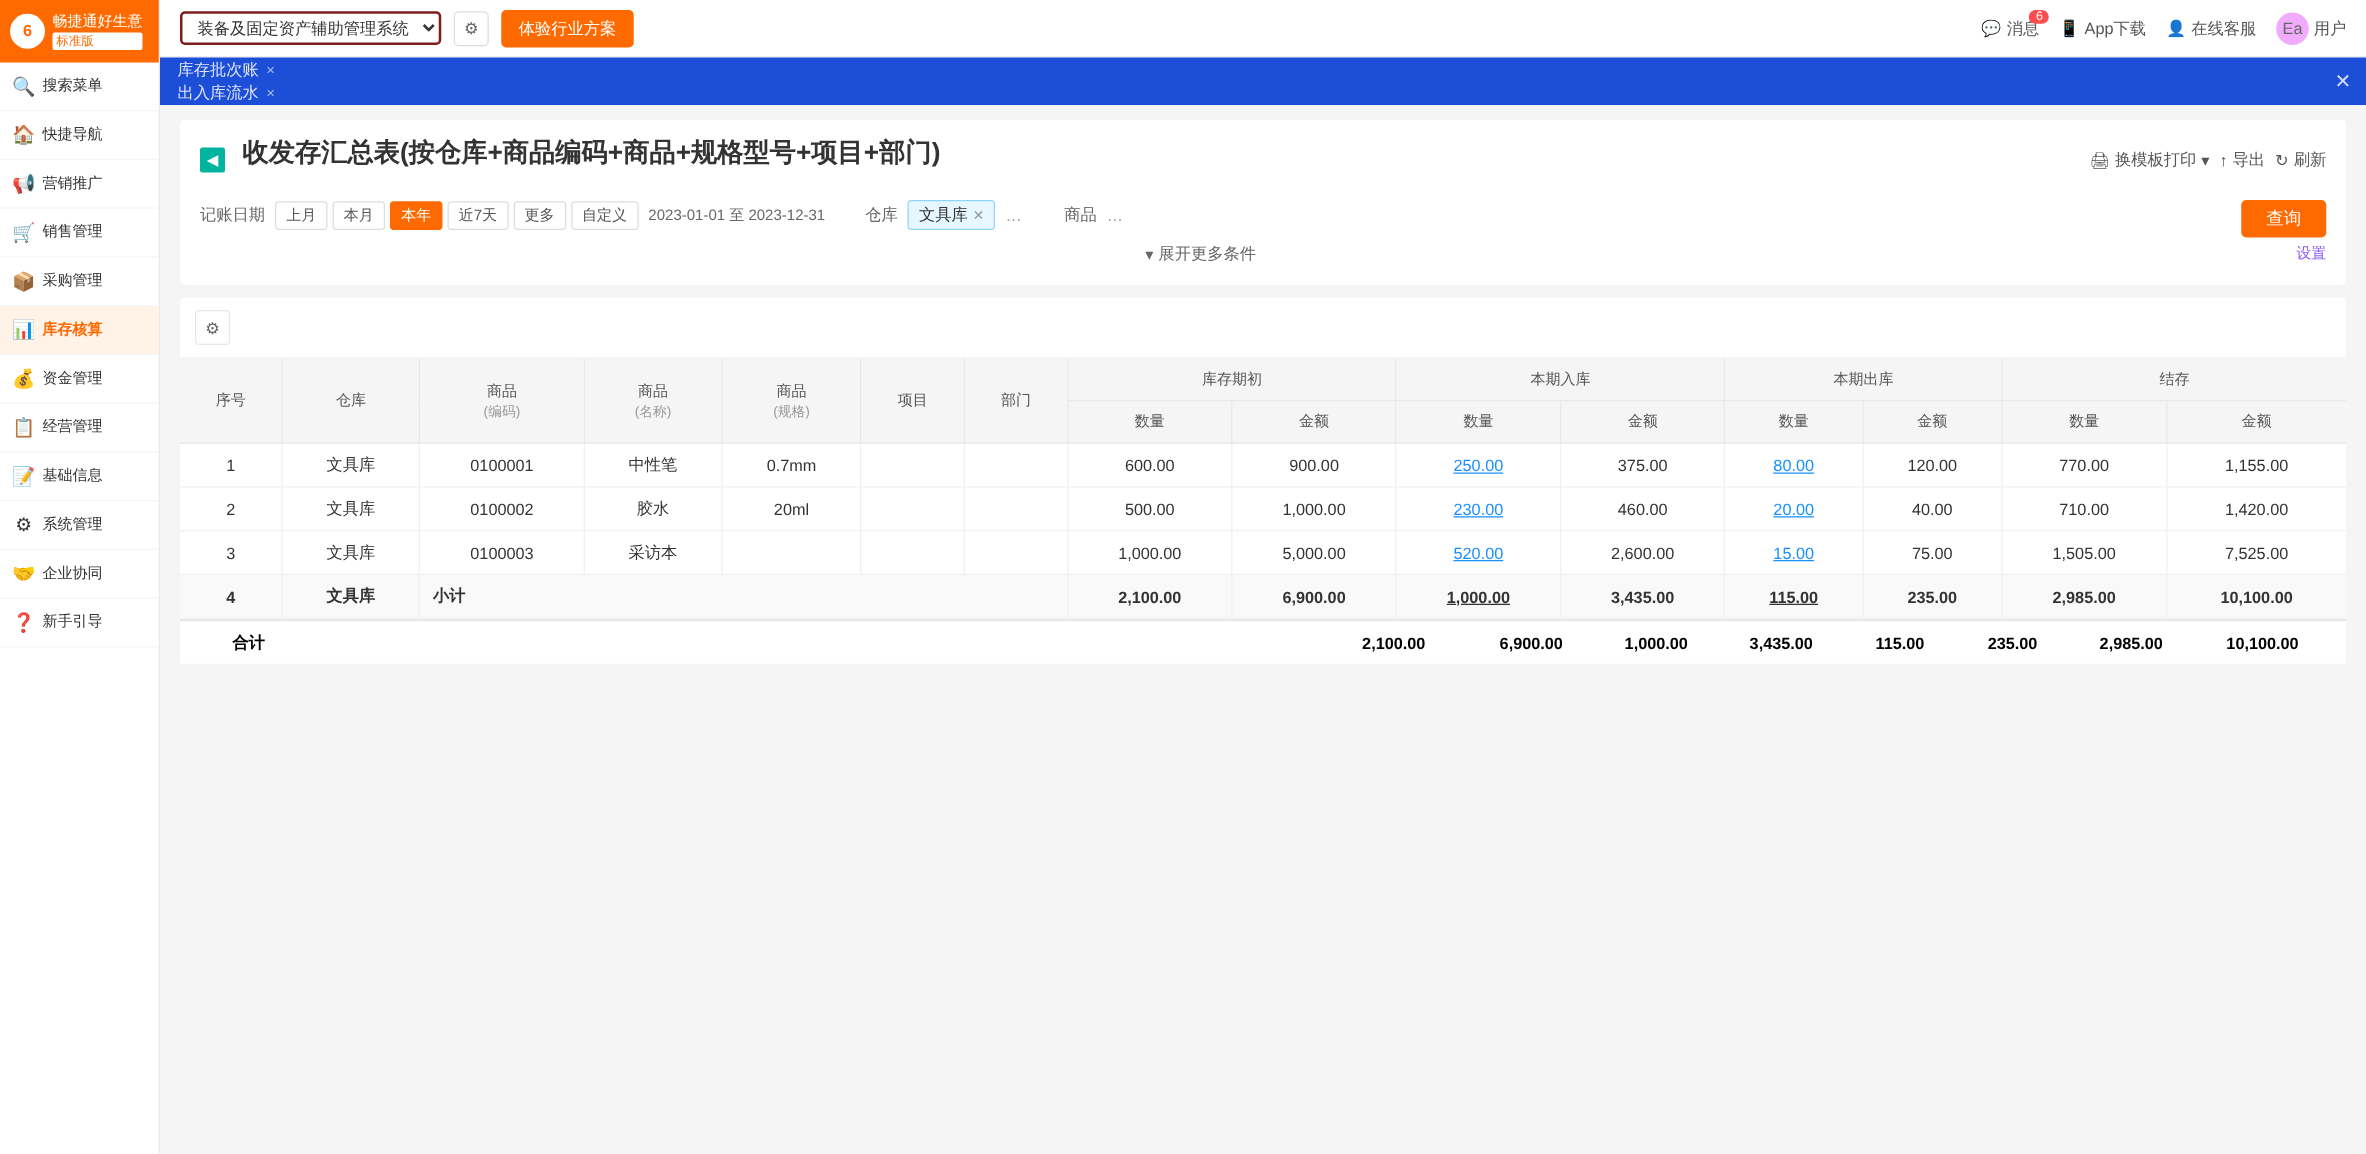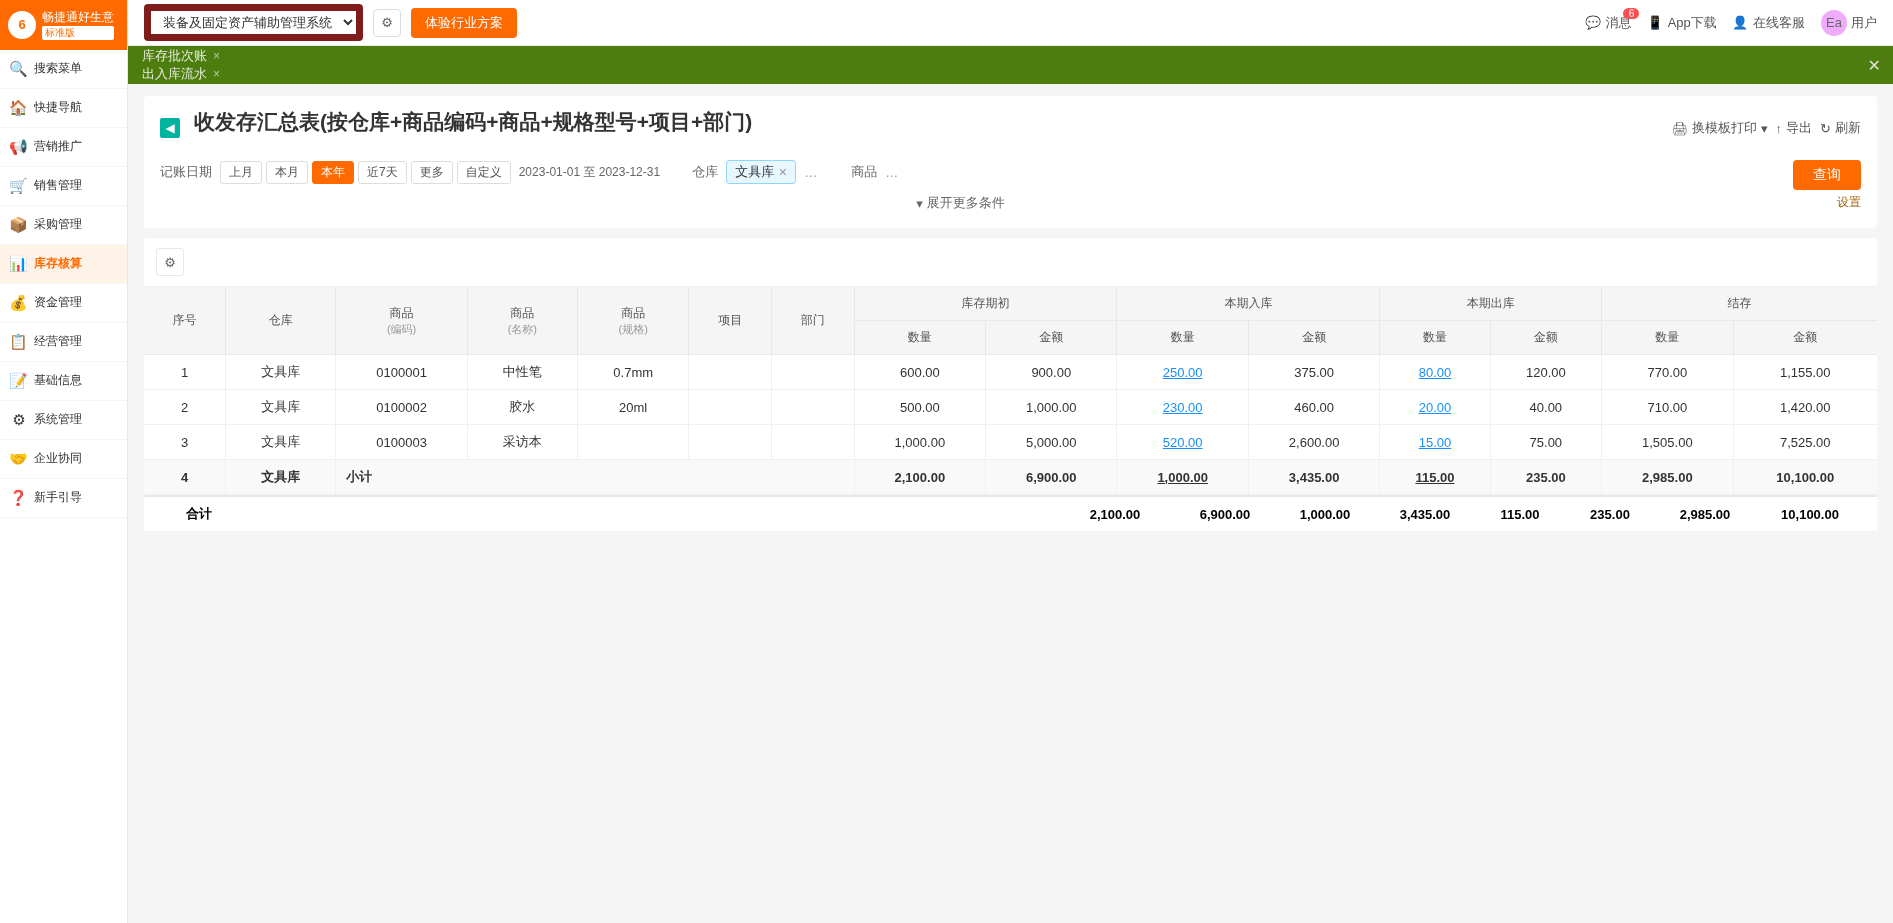--- a/index.html
+++ b/index.html
@@ -15,30 +15,30 @@
     .sidebar-nav-item.active { background: #fff3e8; color: #ff6a00; font-weight: bold; }
     .sidebar-nav-icon { width: 18px; height: 18px; display: flex; align-items: center; justify-content: center; font-size: 15px; flex-shrink: 0; }
     .sidebar-nav-label { font-size: 12px; }
 
     
     .main { flex: 1; display: flex; flex-direction: column; overflow: hidden; }
 
     
     .top-header { background: #fff; border-bottom: 1px solid #e8e8e8; padding: 0 16px; height: 46px; display: flex; align-items: center; justify-content: space-between; flex-shrink: 0; }
     .top-header-left { display: flex; align-items: center; gap: 10px; }
-    .app-title-select { border: 7px solid #7f1d1d; border-radius: 4px; padding: 3px 8px; font-size: 13px; color: #333; background: #fff; cursor: pointer; }
+    .app-title-select { border: 2px solid #7f1d1d; border-radius: 4px; padding: 3px 8px; font-size: 13px; color: #333; background: #fff; cursor: pointer; }
     .settings-btn { width: 28px; height: 28px; display: flex; align-items: center; justify-content: center; border: 1px solid #ddd; border-radius: 4px; cursor: pointer; color: #666; }
     .experience-btn { background: #ff6a00; color: #fff; border: none; border-radius: 4px; padding: 6px 14px; cursor: pointer; font-size: 13px; }
     .top-header-right { display: flex; align-items: center; gap: 16px; color: #555; font-size: 13px; }
     .top-header-item { display: flex; align-items: center; gap: 4px; cursor: pointer; position: relative; }
     .badge { background: #ff4d4f; color: #fff; border-radius: 8px; font-size: 10px; padding: 0 4px; min-width: 16px; text-align: center; position: absolute; top: -6px; right: -8px; }
     .user-avatar { width: 26px; height: 26px; background: #f0abfc; border-radius: 50%; display: flex; align-items: center; justify-content: center; font-size: 12px; color: #666; }
 
     
-    .tab-bar { background: #4d7c0f; display: flex; align-items: center; height: 38px; flex-shrink: 0; overflow: hidden; }
+    .tab-bar { background: #1d4ed8; display: flex; align-items: center; height: 38px; flex-shrink: 0; overflow: hidden; }
     .tab-item { padding: 0 14px; height: 100%; display: flex; align-items: center; gap: 6px; cursor: pointer; color: rgba(255,255,255,0.85); font-size: 13px; white-space: nowrap; }
     .tab-close { font-size: 12px; color: inherit; opacity: 0.7; }
     .tab-bar-close { margin-left: auto; padding: 0 12px; color: rgba(255,255,255,0.8); cursor: pointer; font-size: 16px; }
 
     
     .page-content { flex: 1; overflow: auto; background: #f5f5f5; padding: 12px 16px; }
     .page-header { background: #fff; border-radius: 4px; padding: 12px 16px; margin-bottom: 10px; }
     .page-title { font-size: 21px; font-weight: bold; color: #333; margin-bottom: 12px; }
     .filter-label { color: #666; font-size: 13px; white-space: nowrap; }
     .filter-date-btns { display: flex; gap: 4px; align-items: center; }
@@ -69,21 +69,21 @@
     
     .bottom-total { background: #fff; border-top: 2px solid #e8e8e8; padding: 8px 12px; display: flex; align-items: center; position: sticky; bottom: 0; }
 
     
     .collapse-arrow { background: #00b4a0; color: #fff; width: 20px; height: 20px; border-radius: 2px; display: flex; align-items: center; justify-content: center; cursor: pointer; font-size: 12px; flex-shrink: 0; margin-right: 8px; }
 
     .header-actions { display: flex; gap: 8px; align-items: center; margin-left: auto; }
     .header-action-btn { display: flex; align-items: center; gap: 4px; color: #555; font-size: 12px; cursor: pointer; }
     .filter-actions { display: flex; flex-direction: column; gap: 4px; }
     .query-btn { background: #ff6a00; color: #fff; border: none; border-radius: 4px; padding: 6px 20px; cursor: pointer; font-size: 14px; white-space: nowrap; }
-    .settings-link { color: #a16207; font-size: 12px; cursor: pointer; text-align: right; }
+    .settings-link { color: #8b5cf6; font-size: 12px; cursor: pointer; text-align: right; }
 
     .filter-warehouse-row { display: flex; align-items: center; gap: 8px; margin-bottom: 6px; }
   </style>
 </head>
 <body>
 
 <div class="sidebar">
   <div class="sidebar-logo">
     <div class="sidebar-logo-icon">
       <span>6</span>

